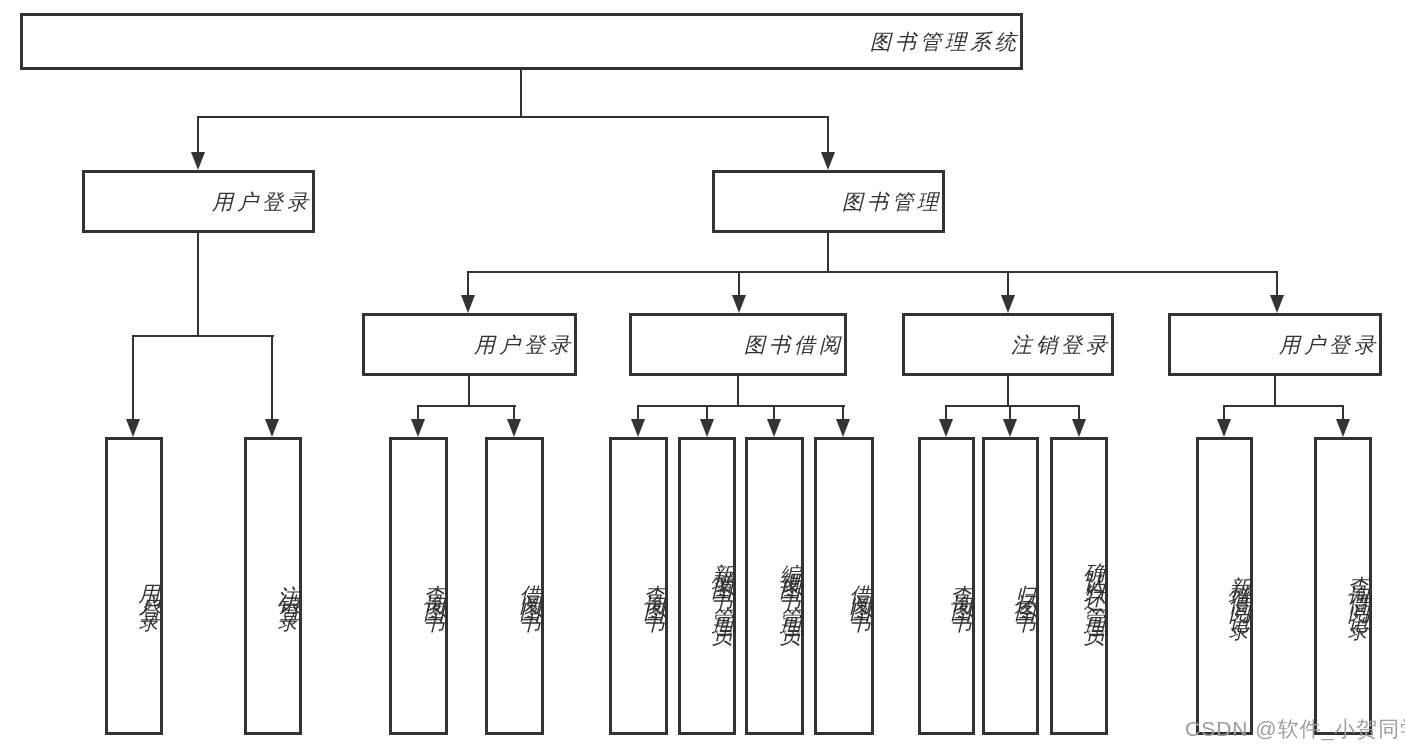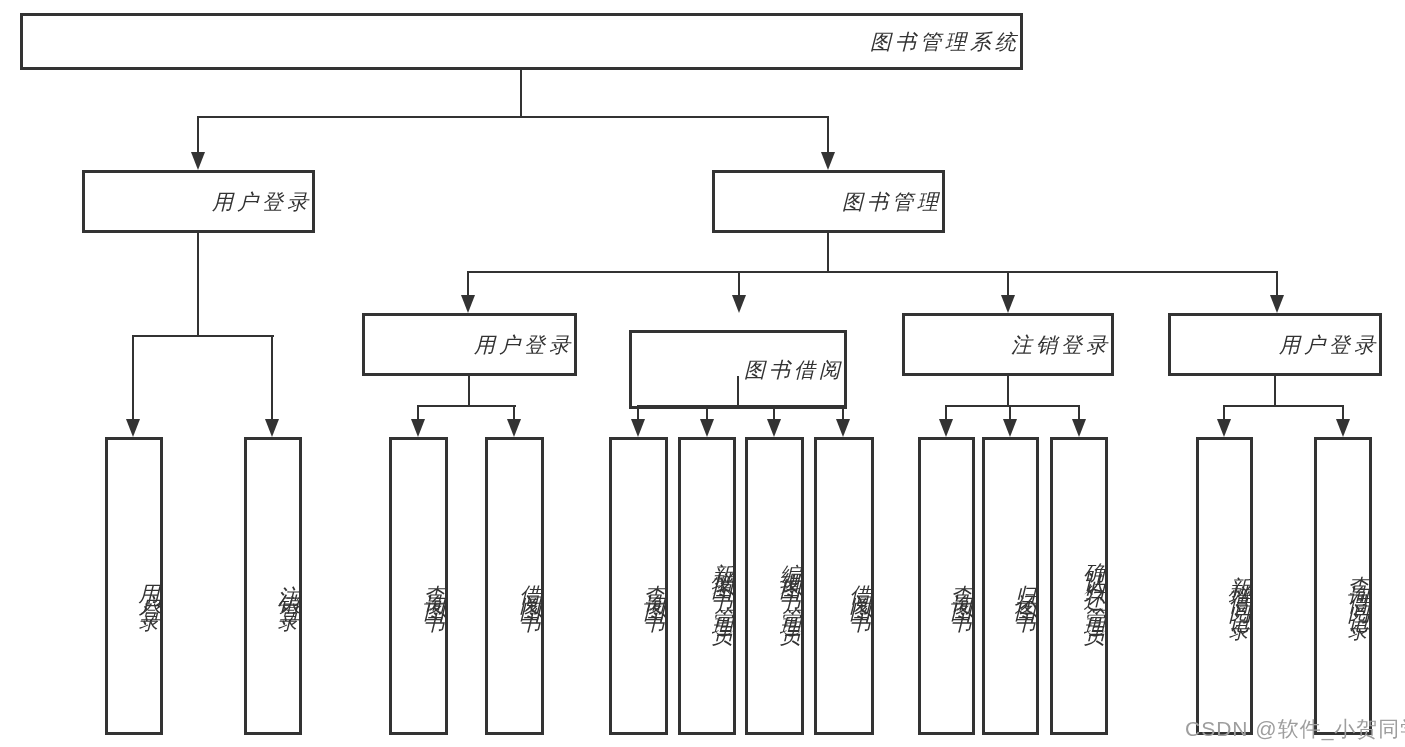--- a/index.html
+++ b/index.html
@@ -53,21 +53,21 @@
   </div>
 
   <div class="box h" style="left:712px;top:170px;width:233px;height:63px">
     <span>图书管理</span>
   </div>
 
   <div class="box h" style="left:362px;top:313px;width:215px;height:63px">
     <span>用户登录</span>
   </div>
 
-  <div class="box h" style="left:629px;top:330px;width:218px;height:79px">
+  <div class="box h" style="left:629px;top:313px;width:218px;height:63px">
     <span>图书借阅</span>
   </div>
 
   <div class="box h" style="left:902px;top:313px;width:212px;height:63px">
     <span>注销登录</span>
   </div>
 
   <div class="box h" style="left:1168px;top:313px;width:214px;height:63px">
     <span>用户登录</span>
   </div>

